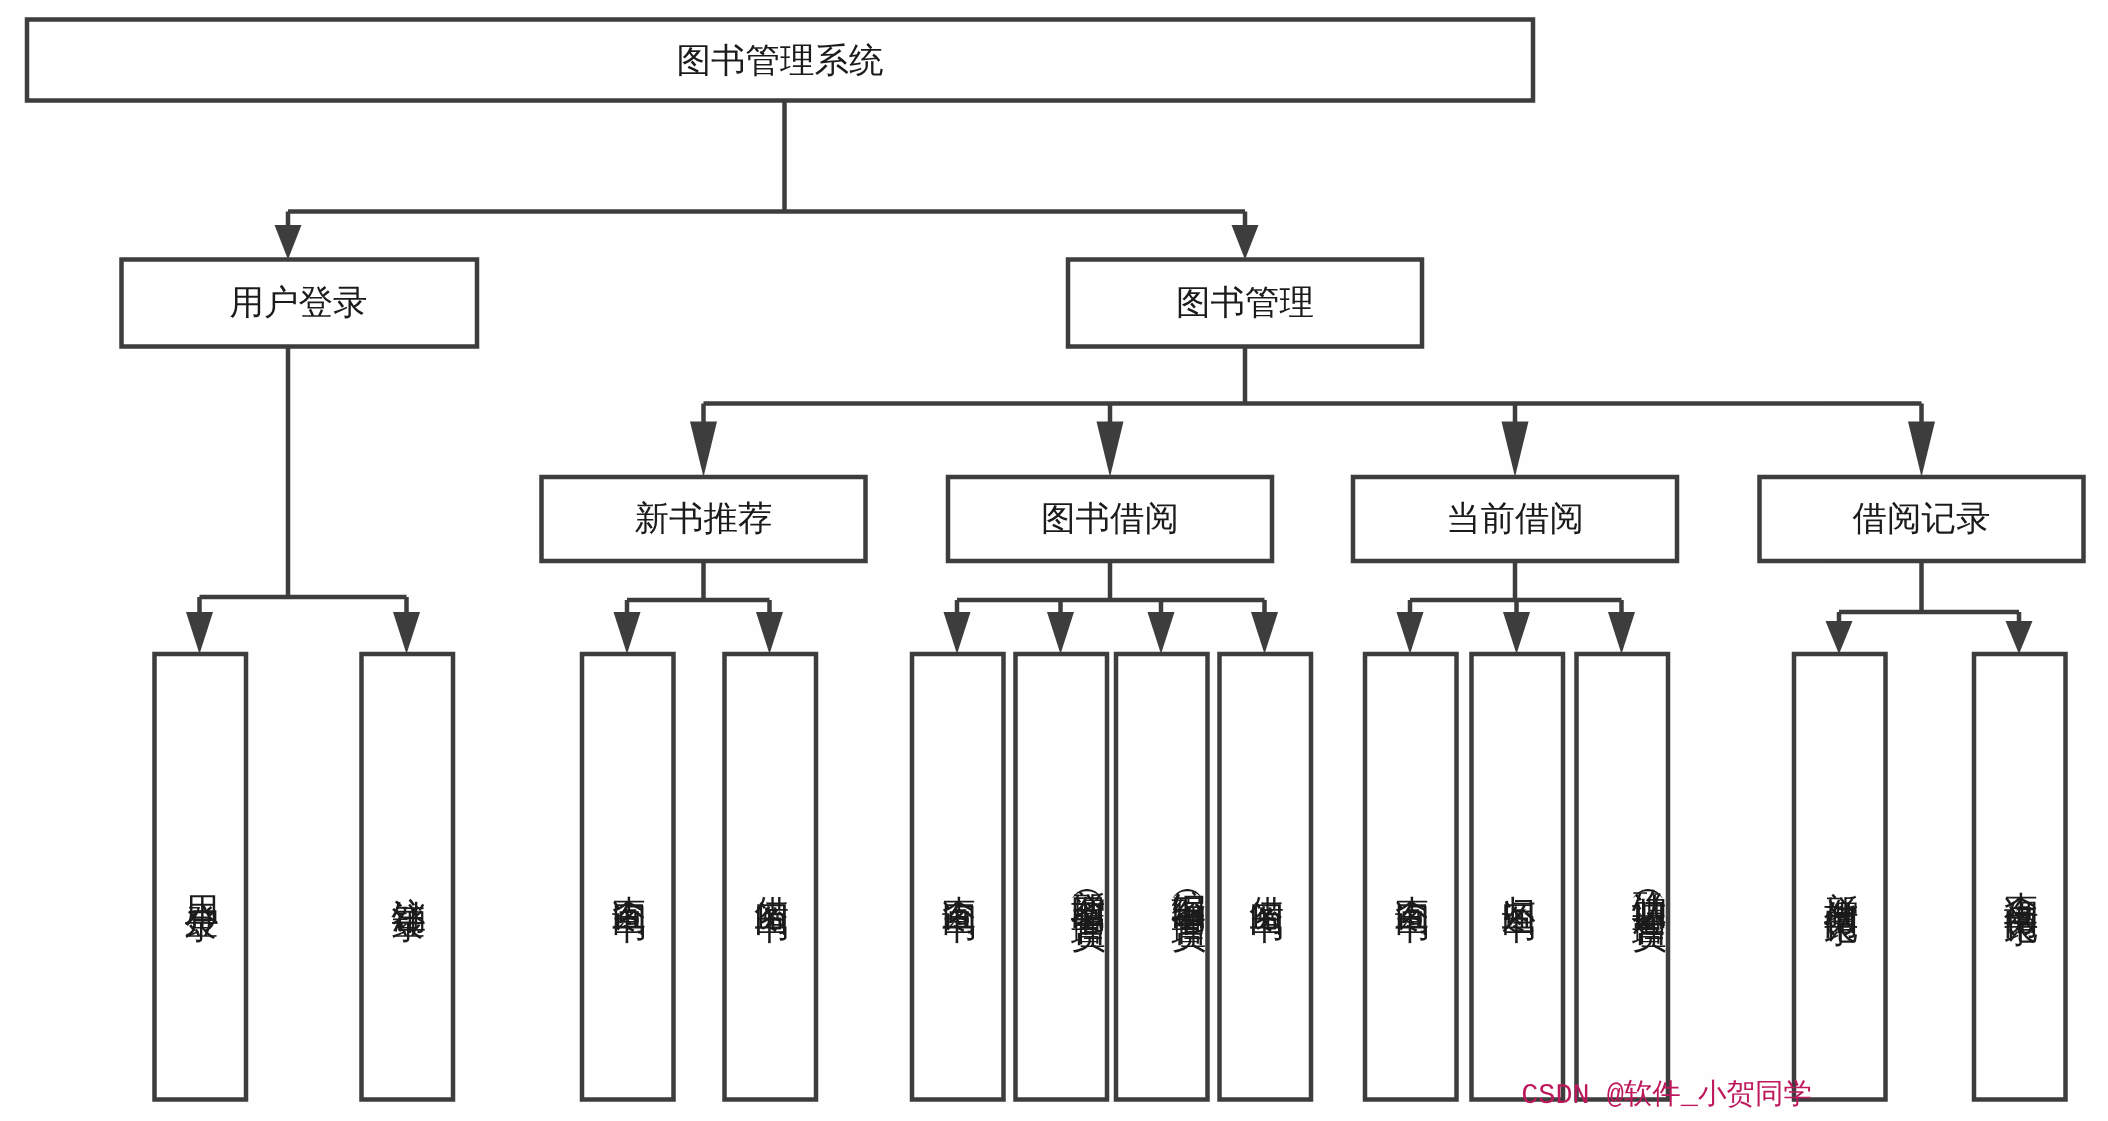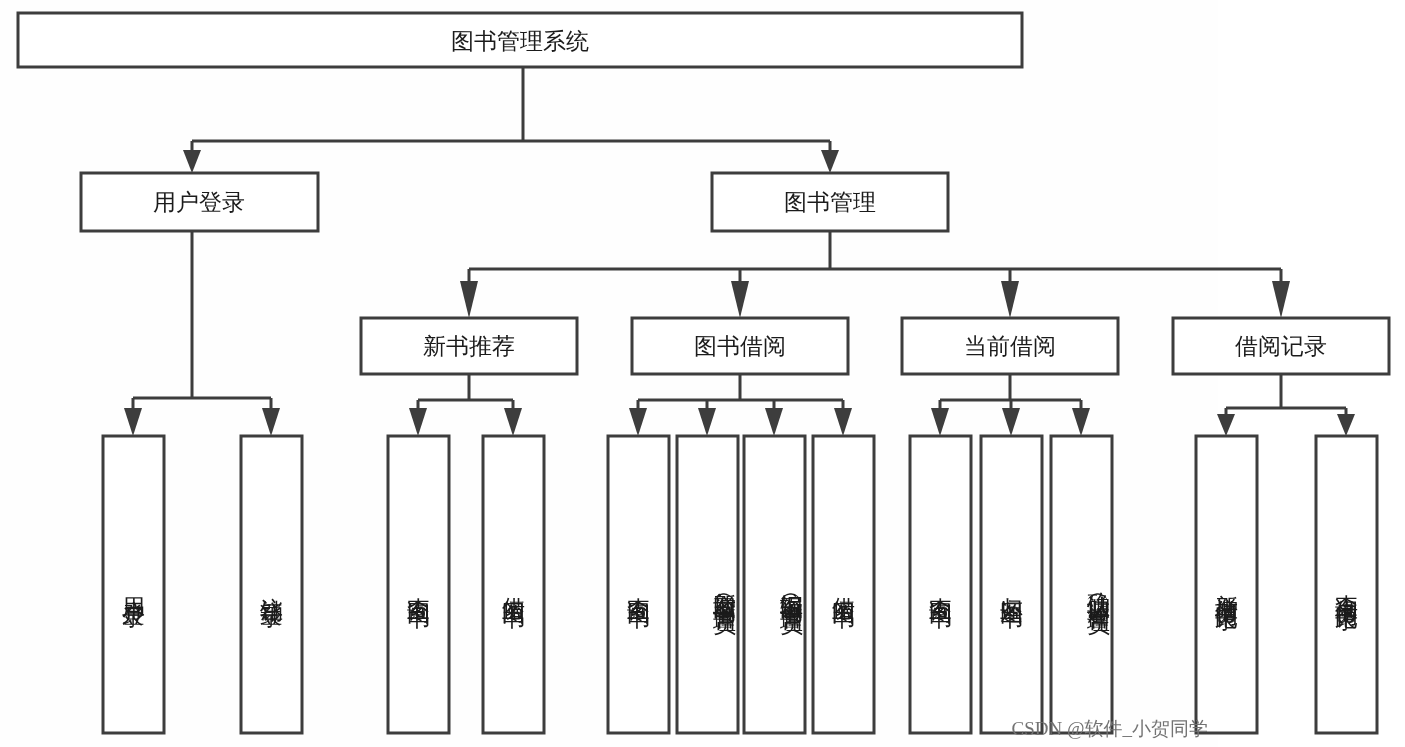--- a/index.html
+++ b/index.html
@@ -66,23 +66,23 @@
     justify-content: center;
     text-align: center;
     white-space: nowrap;
     pointer-events: none;
     user-select: none;
   }
   .watermark {
     position: absolute;
     right: 10px;
     bottom: 5px;
-    font-family: Liberation Serif, serif;
+    font-family: Liberation Mono, monospace;
     font-size: 19px;
-    color: #737373;
+    color: #be185d;
     white-space: nowrap;
     user-select: none;
   }
 </style>
 </head>
 <body>
 
 <div id="diagram-root">
 
   <svg id="flow-svg" viewBox="0 0 1405 747">

